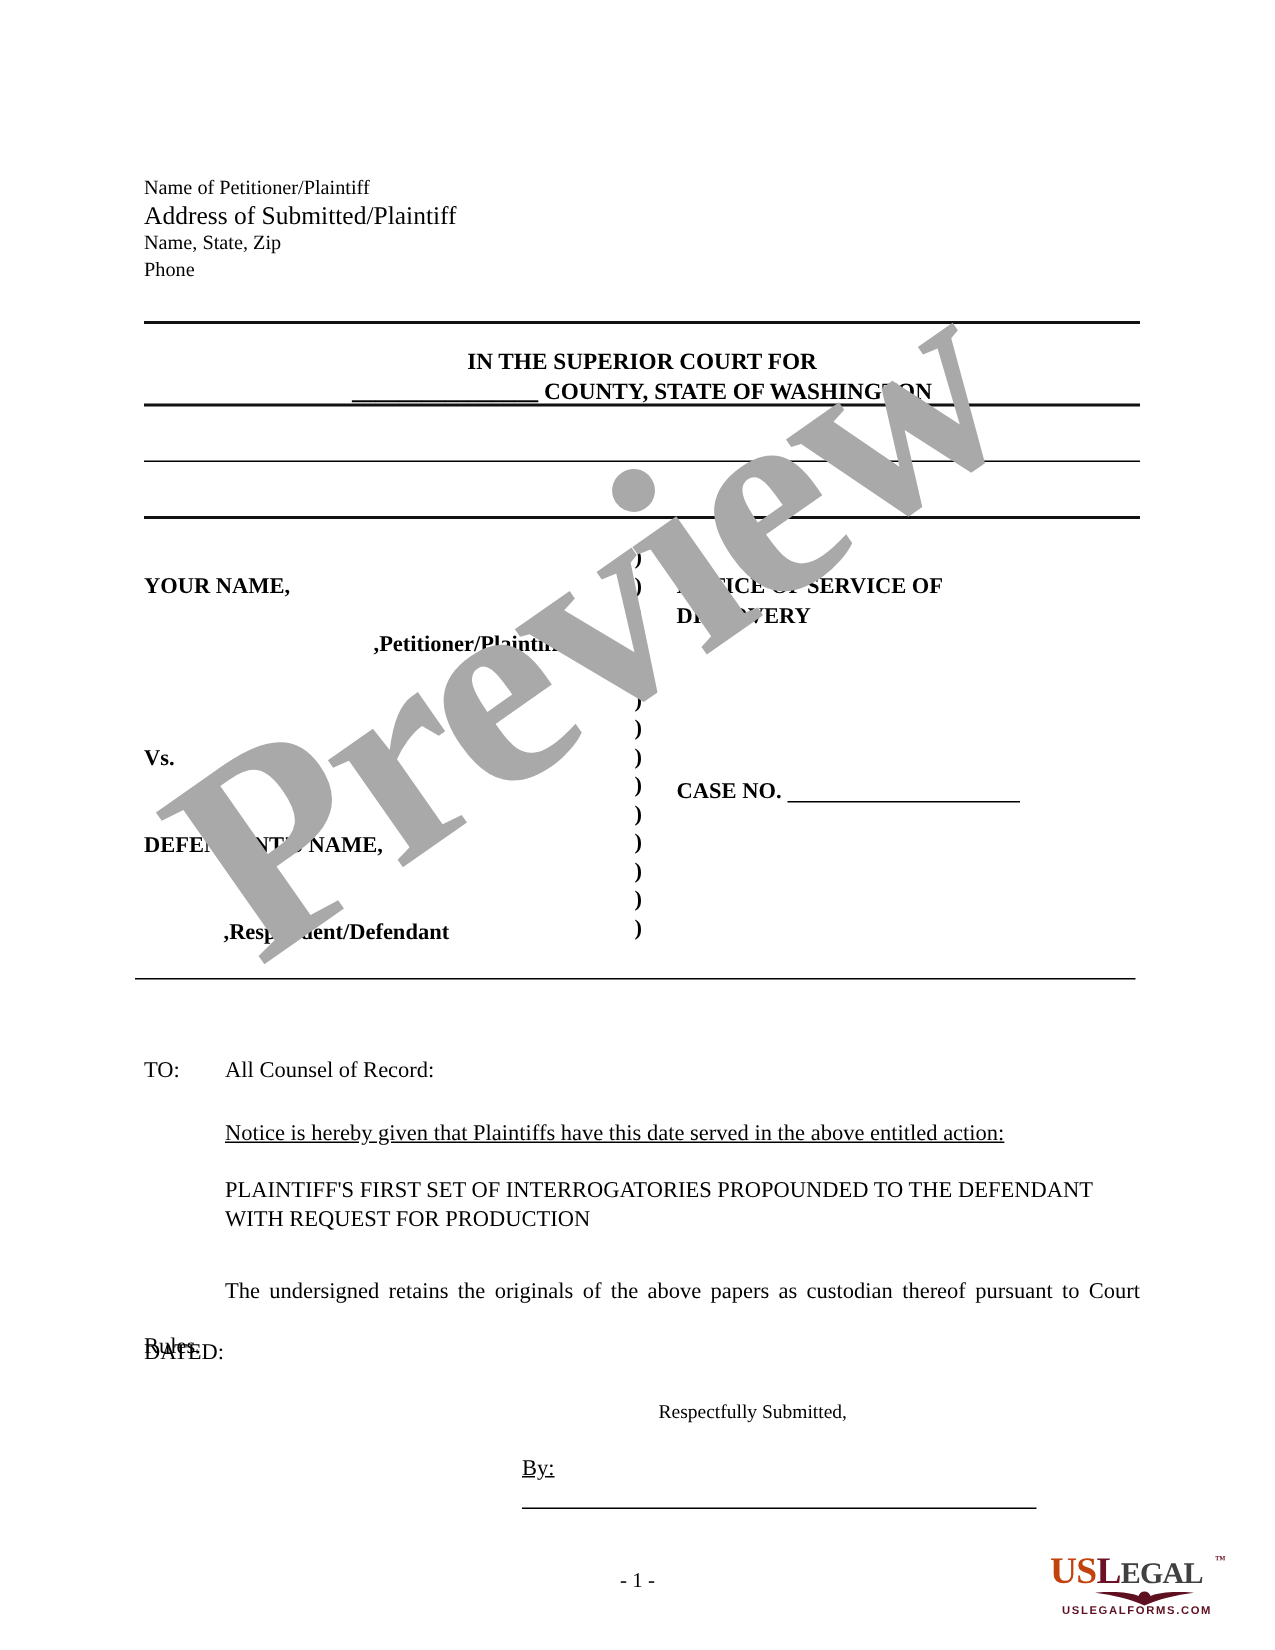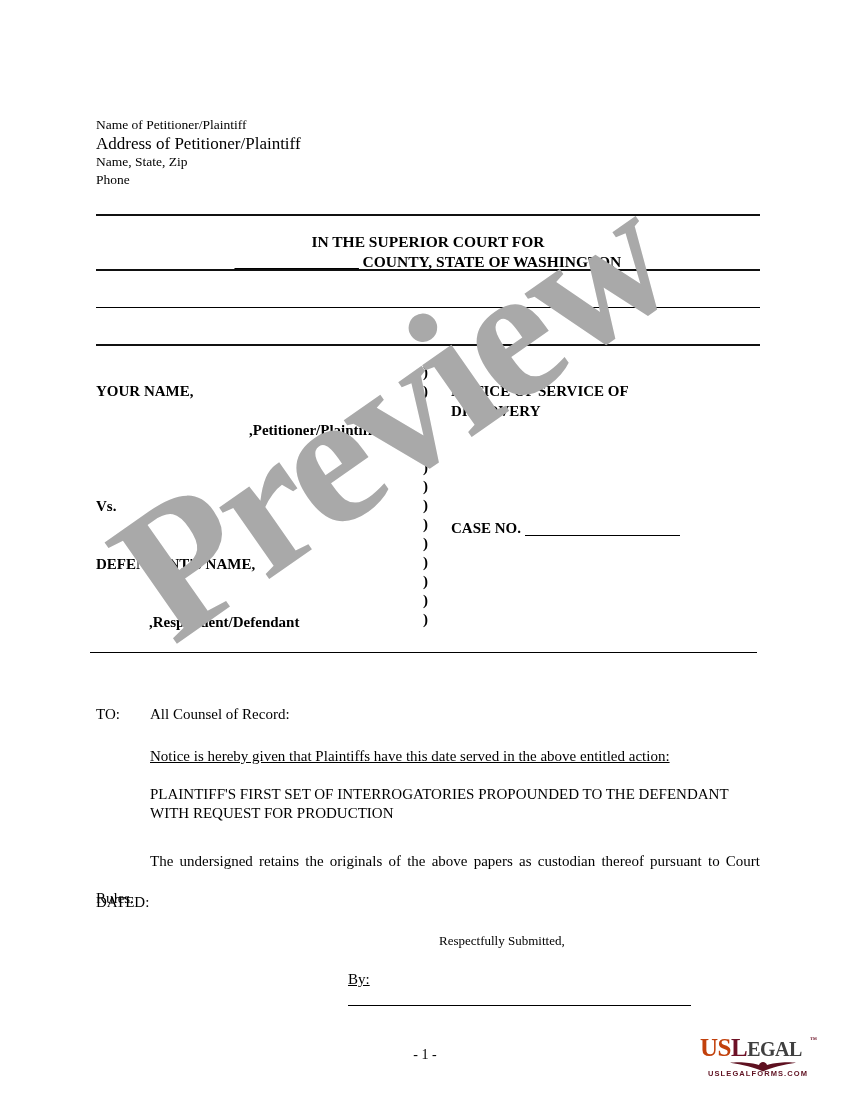--- a/index.html
+++ b/index.html
@@ -264,21 +264,21 @@
     letter-spacing: -4px;
   }
 </style>
 </head>
 <body>
 
 <div class="page">
 
   <div class="addr-block">
     <div class="addr-line">Name of Petitioner/Plaintiff</div>
-    <div class="addr-line big">Address of Petitioner/Plaintiff</div>
+    <div class="addr-line big">Address of Submitted/Plaintiff</div>
     <div class="addr-line">Name, State, Zip</div>
     <div class="addr-line">Phone</div>
   </div>
 
   <div class="rule thick" style="left:96px; top:198px; width:664px;"></div>
   <div class="rule thick" style="left:96px; top:253px; width:664px;"></div>
   <div class="rule" style="left:96px; top:291px; width:664px;"></div>
   <div class="rule thick" style="left:96px; top:328px; width:664px;"></div>
 
   <div class="court-title">IN THE SUPERIOR COURT FOR</div>

